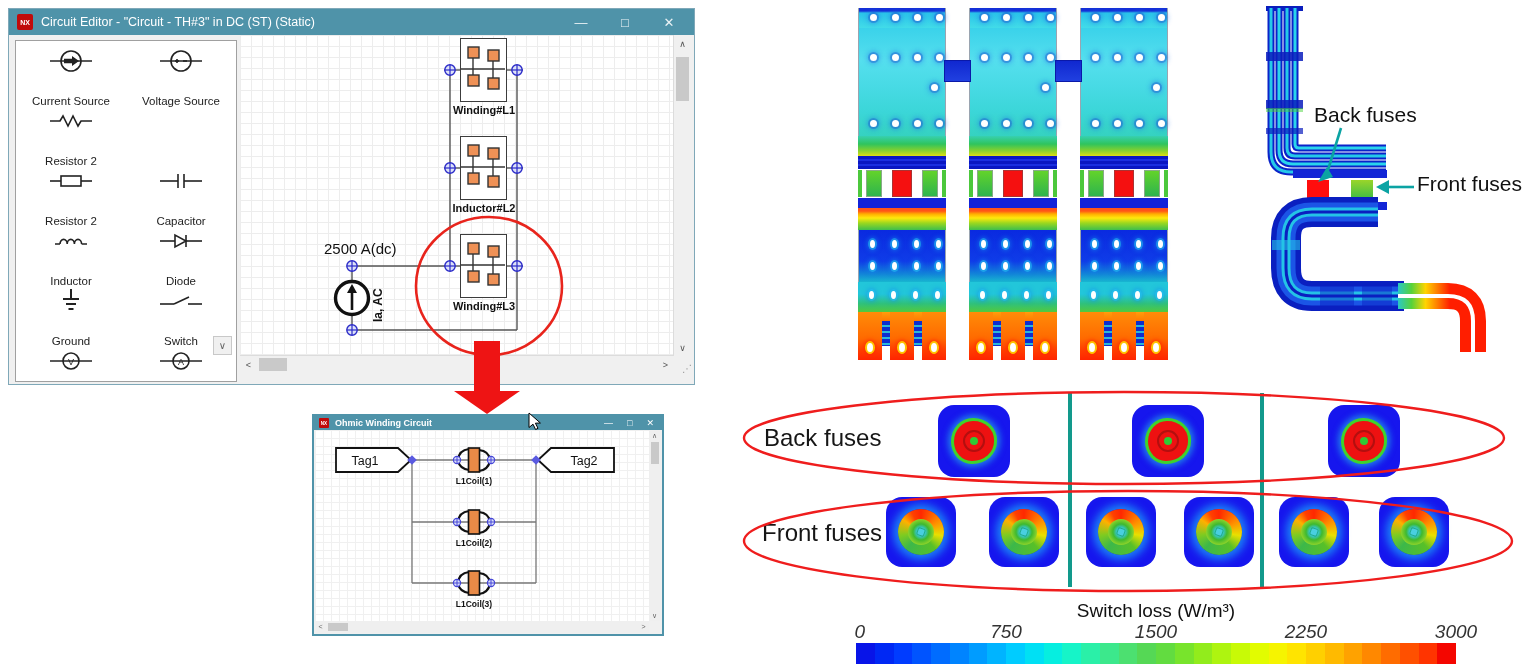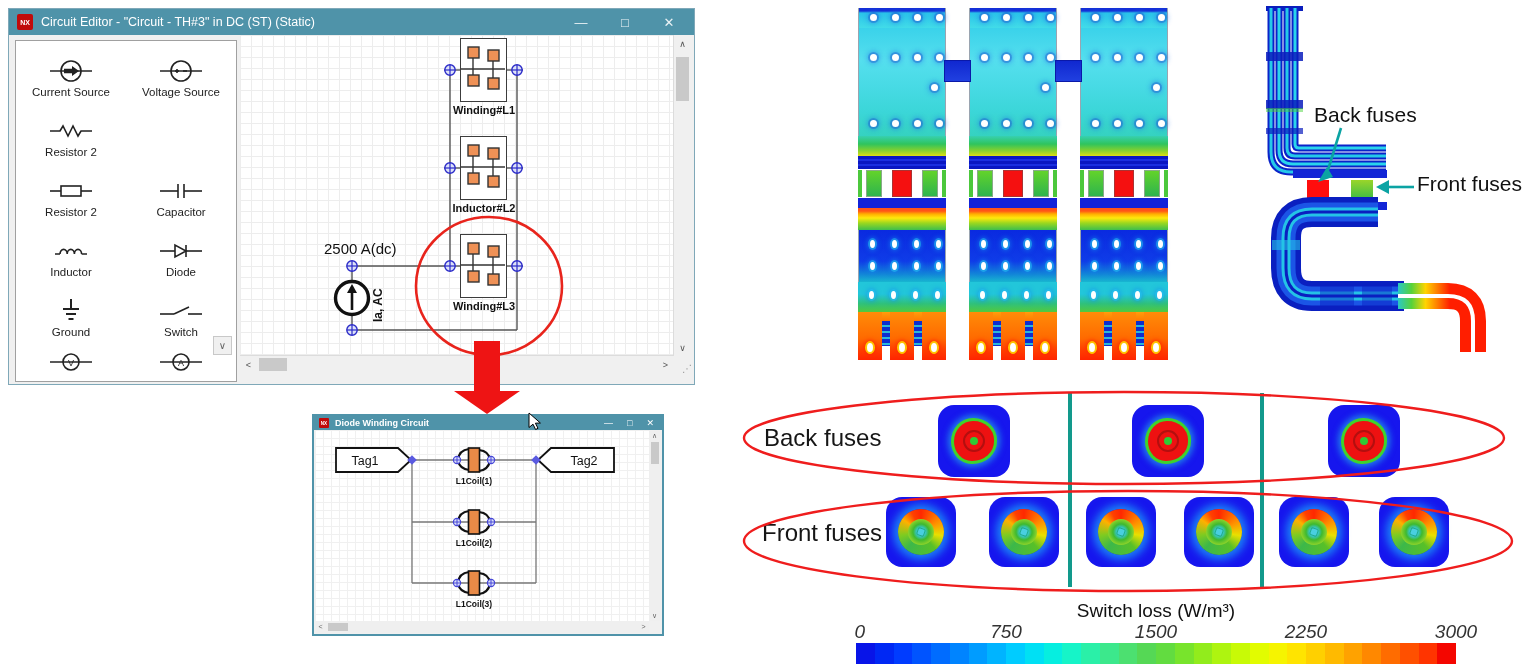--- a/index.html
+++ b/index.html
@@ -17,21 +17,21 @@
   .wtitle{margin-left:8px;font-size:12.5px;white-space:nowrap}
   .wbtns{margin-left:auto;display:flex;gap:22px;padding-right:14px;font-size:13px;color:#eaf2f5}
   .wbtn{width:22px;text-align:center;cursor:default}
   .ce-body{position:absolute;left:1px;top:26px;right:1px;bottom:1px;background:#f0f0f0}
 
   
   .palette{position:absolute;left:5px;top:5px;width:222px;height:342px;background:#fff;
            border:1px solid #a0a0a0;box-sizing:border-box;padding-top:6px;overflow:hidden}
   .prow{display:flex;height:60px}
   .prow.partial{height:30px}
-  .pcell{width:50%;display:flex;flex-direction:column;align-items:center;justify-content:center}
+  .pcell{width:50%;display:flex;flex-direction:column;align-items:center;justify-content:space-between}
   .pic{height:28px;display:flex;align-items:center;justify-content:center}
   .plabel{font-size:11.5px;color:#222;margin-top:1px}
   .pal-chevron{position:absolute;right:4px;bottom:26px;width:17px;height:17px;background:#f0f0f0;
                border:1px solid #c8c8c8;font-size:10px;color:#666;display:flex;align-items:center;justify-content:center}
   .st{fill:none;stroke:#222;stroke-width:1.6}
 
   
   .cv{position:absolute;left:230px;top:0;right:1px;bottom:9px;background:#fff}
   .gridbg{background-color:#fff;
     background-image:linear-gradient(#ededed 1px,transparent 1px),
@@ -335,21 +335,21 @@
             <rect x="27" y="39" width="11" height="11"></rect>
           </g>
         </g>
       </svg>
   </div>
   <div class="wlabel" style="left:438px;top:300px">Winding#L3</div>
 
   <div class="ew-window">
     <div class="ew-title">
       <div class="ew-nx">NX</div>
-      <div class="ew-titletext">Diode Winding Circuit</div>
+      <div class="ew-titletext">Ohmic Winding Circuit</div>
       <div class="ew-btns">
         <span>—</span>
         <span>□</span>
         <span>✕</span>
       </div>
     </div>
     <div class="ew-canvas"></div>
     <div class="ew-vscroll">
       <span class="ew-sbtn" style="top:0;left:0">∧</span>
       <span class="sb-thumb" style="top:12px;left:2px;width:8px;height:22px"></span>

